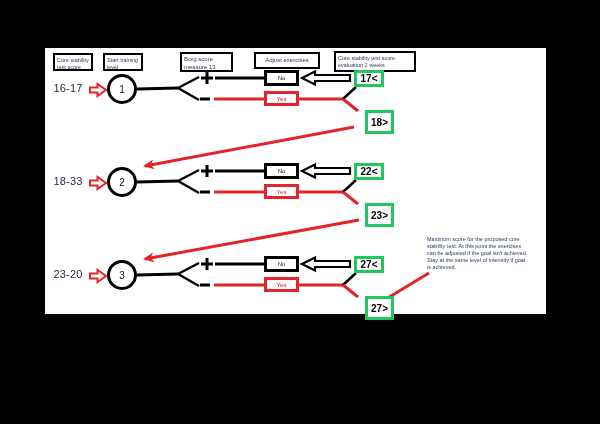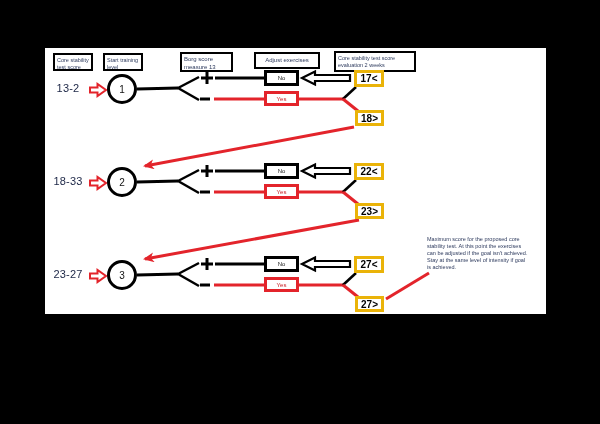--- a/index.html
+++ b/index.html
@@ -17,23 +17,23 @@
     color:#1b2545;font-size:11px;line-height:15px;text-align:center;letter-spacing:.2px;}
   .circle{position:absolute;left:62px;top:26px;width:30px;height:30px;border:3px solid #000;
     border-radius:50%;box-sizing:border-box;background:#fff;display:flex;align-items:center;
     justify-content:center;font-size:10px;color:#111;}
   .sbox{position:absolute;box-sizing:border-box;background:#fff;display:flex;
     align-items:center;justify-content:center;}
   .no-box{left:219px;top:22px;width:35px;height:16px;border:3px solid #000;
     font-size:6px;color:#222;}
   .yes-box{left:219px;top:43px;width:35px;height:15px;border:3px solid #e3242b;
     font-size:6px;color:#c81a20;}
-  .score{border:3px solid #eab308;font-weight:bold;font-size:10px;color:#000;}
+  .score{border:3px solid #22c55e;font-weight:bold;font-size:10px;color:#000;}
   .upper-score{left:309px;top:22px;width:30px;height:17px;}
-  .lower-score{left:310px;top:62px;width:29px;height:16px;}
+  .lower-score{left:320px;top:62px;width:29px;height:24px;}
 
   .row1{top:0;} .row2{top:93px;} .row3{top:186px;}
 
   .annotation{position:absolute;left:382px;top:188px;width:102px;color:#2e3b5e;
     font-size:5.5px;line-height:7px;}
 </style>
 </head>
 <body>
 
 <div id="page">
@@ -82,39 +82,39 @@
   </div>
   <div class="hdr center" style="left:209px;top:4px;width:66px;height:17px;font-size:6px;">
     <div>Adjust exercises</div>
   </div>
   <div class="hdr" style="left:289px;top:3px;width:82px;height:21px;">
     <div>Core stability test score</div>
     <div>evaluation 2 weeks</div>
   </div>
 
   <div class="row row1">
-    <div class="range">13-2</div>
+    <div class="range">16-17</div>
     <div class="circle">1</div>
     <div class="sbox no-box">No</div>
     <div class="sbox yes-box">Yes</div>
     <div class="sbox score upper-score">17&lt;</div>
     <div class="sbox score lower-score">18&gt;</div>
   </div>
 
   <div class="row row2">
     <div class="range">18-33</div>
     <div class="circle">2</div>
     <div class="sbox no-box">No</div>
     <div class="sbox yes-box">Yes</div>
     <div class="sbox score upper-score">22&lt;</div>
     <div class="sbox score lower-score">23&gt;</div>
   </div>
 
   <div class="row row3">
-    <div class="range">23-27</div>
+    <div class="range">23-20</div>
     <div class="circle">3</div>
     <div class="sbox no-box">No</div>
     <div class="sbox yes-box">Yes</div>
     <div class="sbox score upper-score">27&lt;</div>
     <div class="sbox score lower-score">27&gt;</div>
   </div>
 
   <div class="annotation">Maximum score for the proposed core stability test. At this point the exercises can be adjusted if the goal isn't achieved. Stay at the same level of intensity if goal is achieved.</div>
 </div>
 

